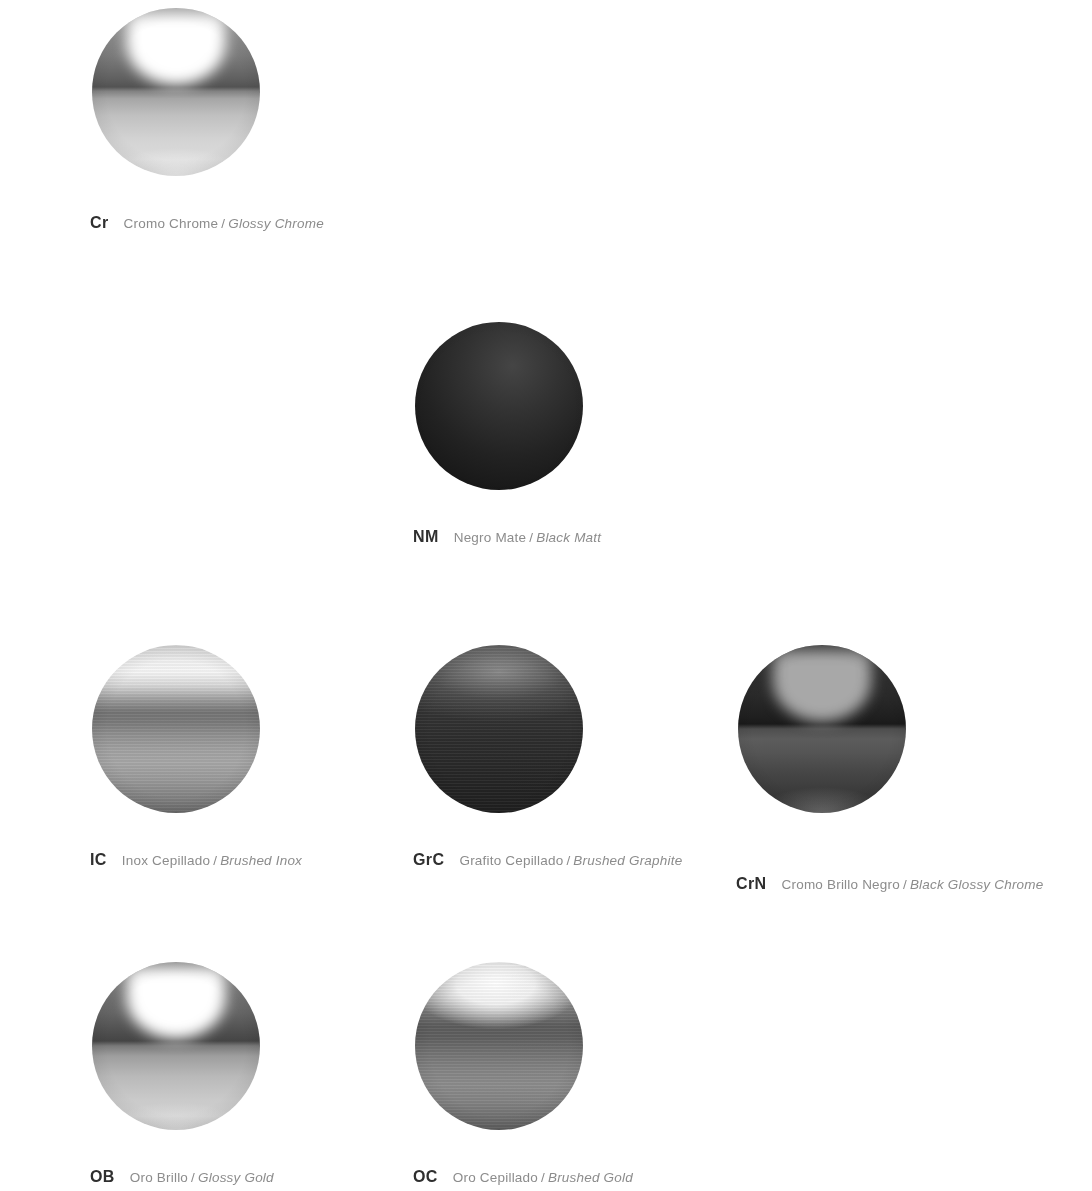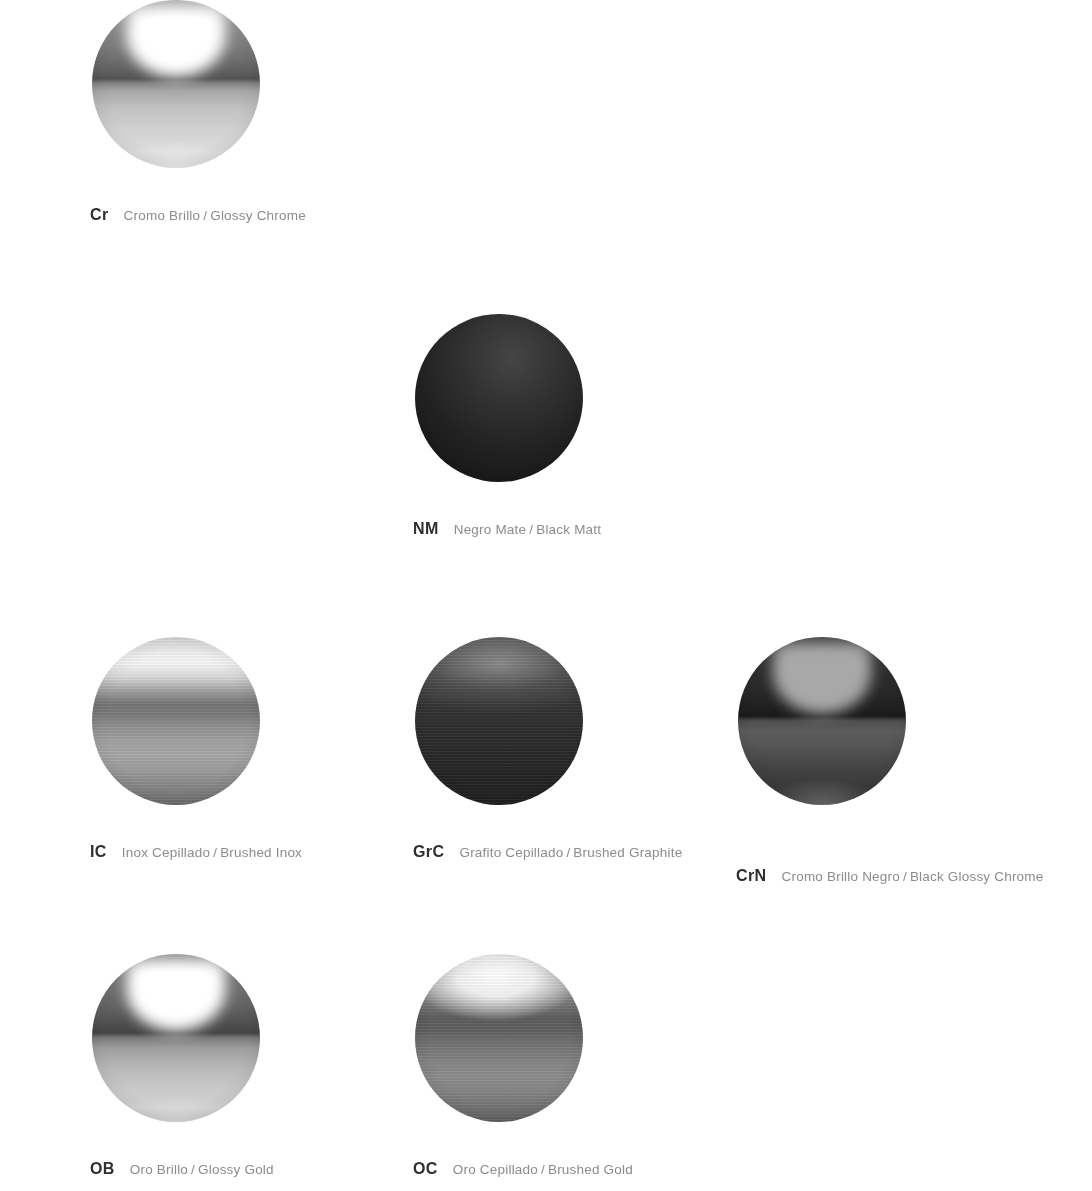--- a/index.html
+++ b/index.html
@@ -3,21 +3,21 @@
 <meta charset="utf-8">
 <style>
   * { margin:0; padding:0; box-sizing:border-box; }
   html,body { width:1092px; height:1191px; background:#ffffff; overflow:hidden;
               font-family:"Liberation Sans", sans-serif; }
 
   .grid {
     display:grid;
     grid-template-columns:repeat(3, 323px);
     grid-template-rows:314px 323px 317px 229px;
-    padding:0 0 0 90px;
+    padding:8px 0 0 90px;
   }
   .swatch { display:flex; flex-direction:column; align-items:flex-start; }
   .r1c1 { grid-area:1/1; } .r2c1 { grid-area:2/1; } .r2c2 { grid-area:2/2;text-align:right; }
   .r3c1 { grid-area:3/1; } .r3c2 { grid-area:3/2; } .r3c3 { grid-area:3/3;gap:24px; }
   .r4c1 { grid-area:4/1; } .r4c2 { grid-area:4/2; }
 
   
   .sphere {
     position:relative; width:168px; height:168px; margin-left:2px;
     border-radius:50%; overflow:hidden;
@@ -94,34 +94,34 @@
       linear-gradient(to bottom,
         #919191 0%, #a8a8a8 8%, #9e9e9e 20%, #787878 30%, #5d5d5d 38%, #606060 45%,
         #747474 54%, #858585 64%, #8d8d8d 73%, #848484 83%, #707070 93%, #5e5e5e 100%);
   }
 
   
   .caption { display:flex; align-items:baseline; gap:15px; margin-top:38px; }
   .code { font-size:16px; font-weight:bold; color:#2f2f2f; letter-spacing:0.4px; }
   .name { font-size:13.5px; color:#8c8c8c; letter-spacing:0.2px; }
   .name .sep { margin:0 3px; }
-  .name .en { }
+  .name .en { font-style:italic; }
 </style>
 </head>
 <body>
 
 <div class="grid">
 
   <figure class="swatch r1c1">
     <div class="sphere f-glossy-chrome">
       <div class="refl-window"></div>
     </div>
     <figcaption class="caption">
       <span class="code">Cr</span>
-      <span class="name"><span class="es">Cromo Brillo</span><span class="sep">/</span><span class="en">Glossy Chrome</span></span>
+      <span class="name"><span class="es">Cromo Chrome</span><span class="sep">/</span><span class="en">Glossy Chrome</span></span>
     </figcaption>
   </figure>
 
 
   <figure class="swatch r2c2">
     <div class="sphere f-black-matt"></div>
     <figcaption class="caption">
       <span class="code">NM</span>
       <span class="name"><span class="es">Negro Mate</span><span class="sep">/</span><span class="en">Black Matt</span></span>
     </figcaption>

